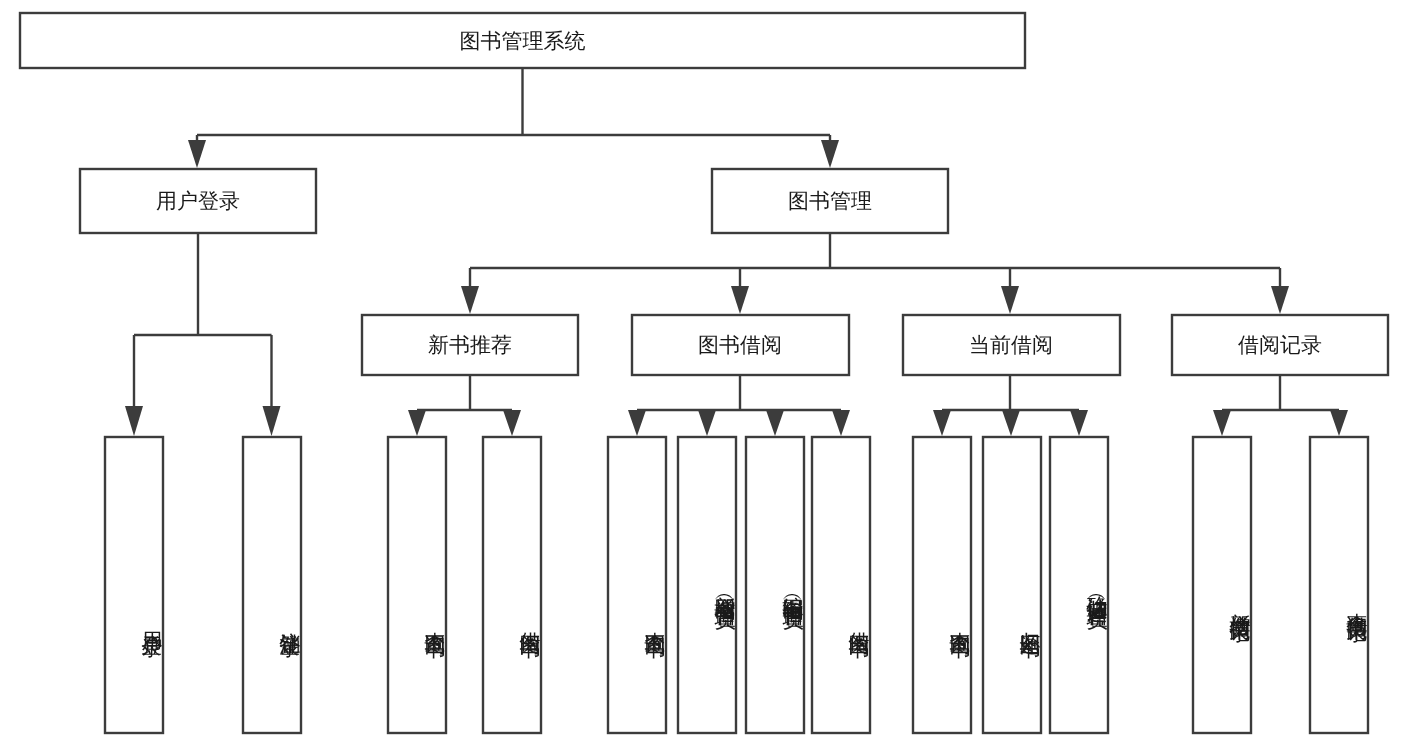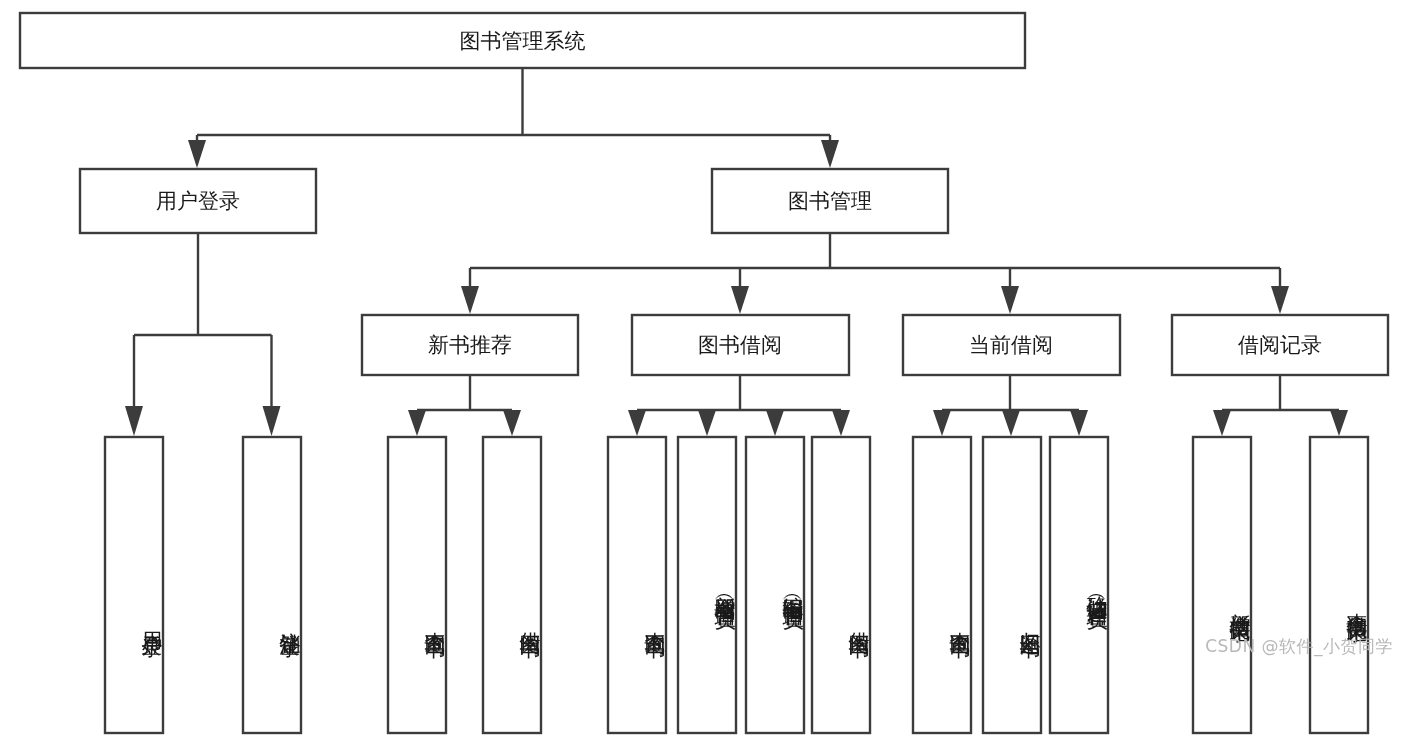--- a/index.html
+++ b/index.html
@@ -207,14 +207,13 @@
   <div class="leaf-label" style="left:608px; top:505px;  width:58px; height:228px;">查询图书</div>
   <div class="leaf-label" style="left:678px; top:443px;  width:58px; height:290px;">新增图书（管理员）</div>
   <div class="leaf-label" style="left:746px; top:443px;  width:58px; height:290px;">编辑图书（管理员）</div>
   <div class="leaf-label" style="left:812px; top:505px;  width:58px; height:228px;">借阅图书</div>
   <div class="leaf-label" style="left:913px; top:505px;  width:58px; height:228px;">查询图书</div>
   <div class="leaf-label" style="left:983px; top:505px;  width:58px; height:228px;">归还图书</div>
   <div class="leaf-label" style="left:1050px; top:443px; width:58px; height:290px;">确认归还（管理员）</div>
   <div class="leaf-label" style="left:1193px; top:470px; width:58px; height:263px;">新增借阅记录</div>
   <div class="leaf-label" style="left:1310px; top:470px; width:58px; height:263px;">查询借阅记录</div>
 
-  <div class="watermark">CSDN @软件_小贺同学</div>
 </div>
 
 </body></html>

